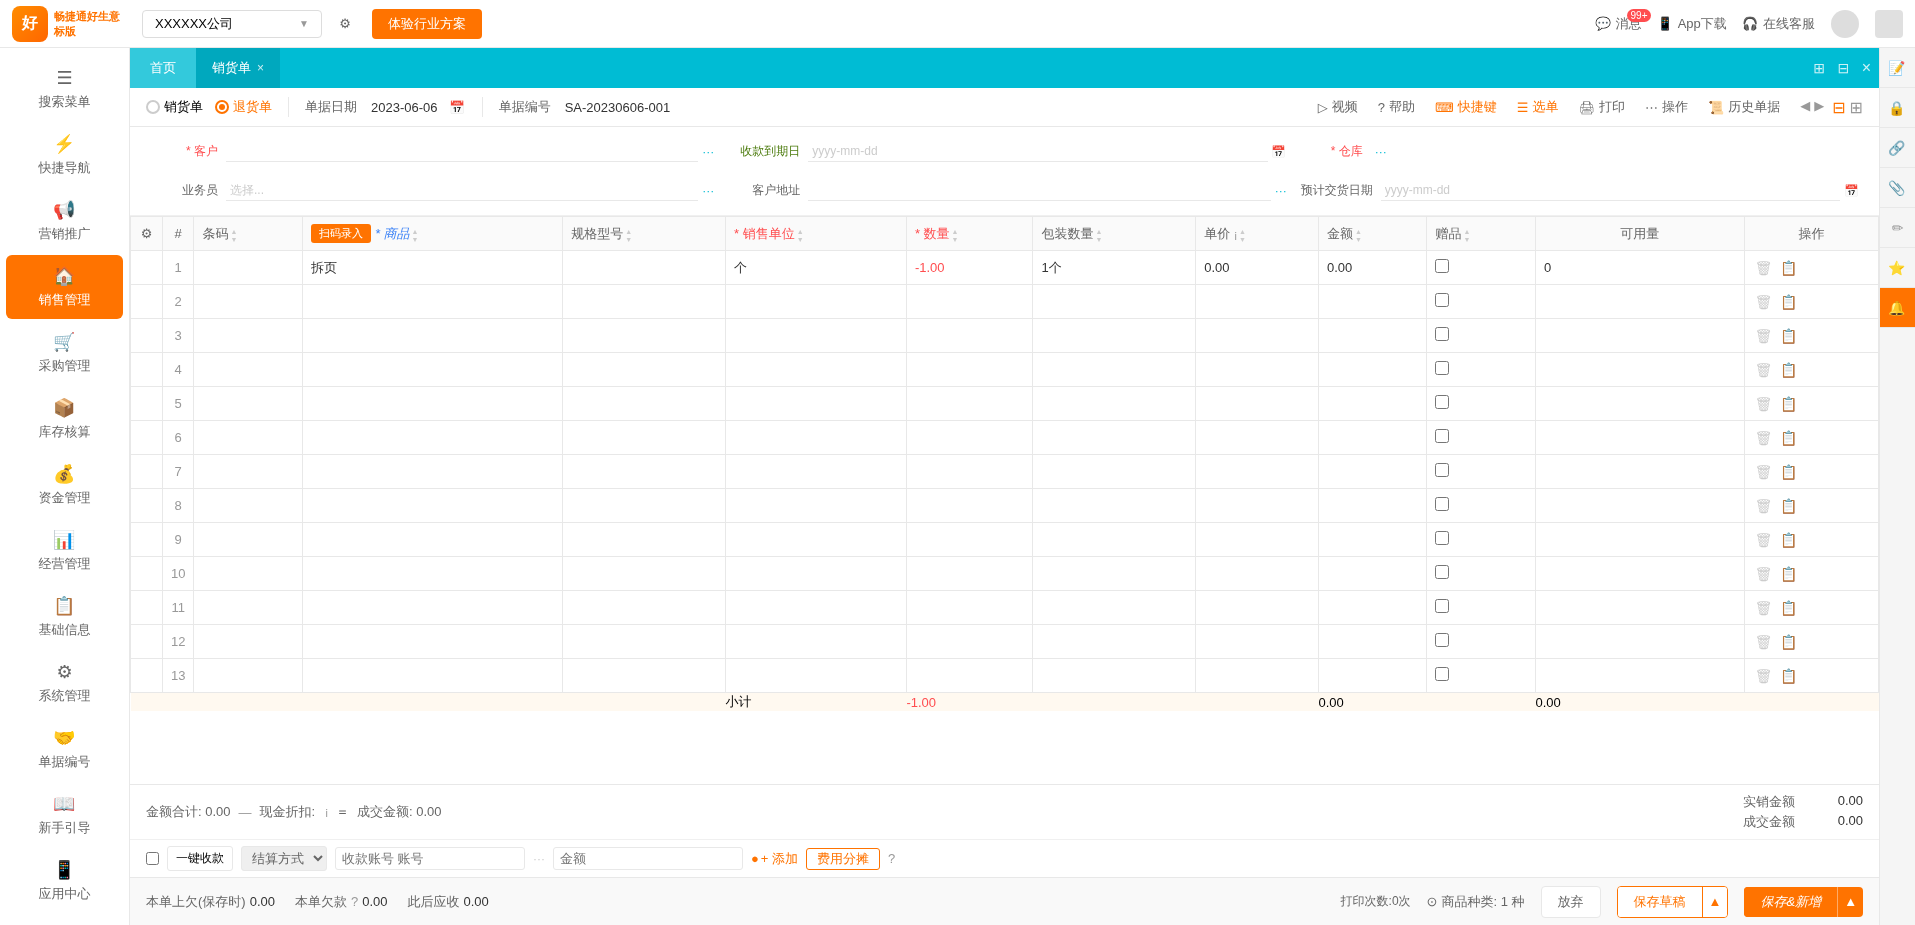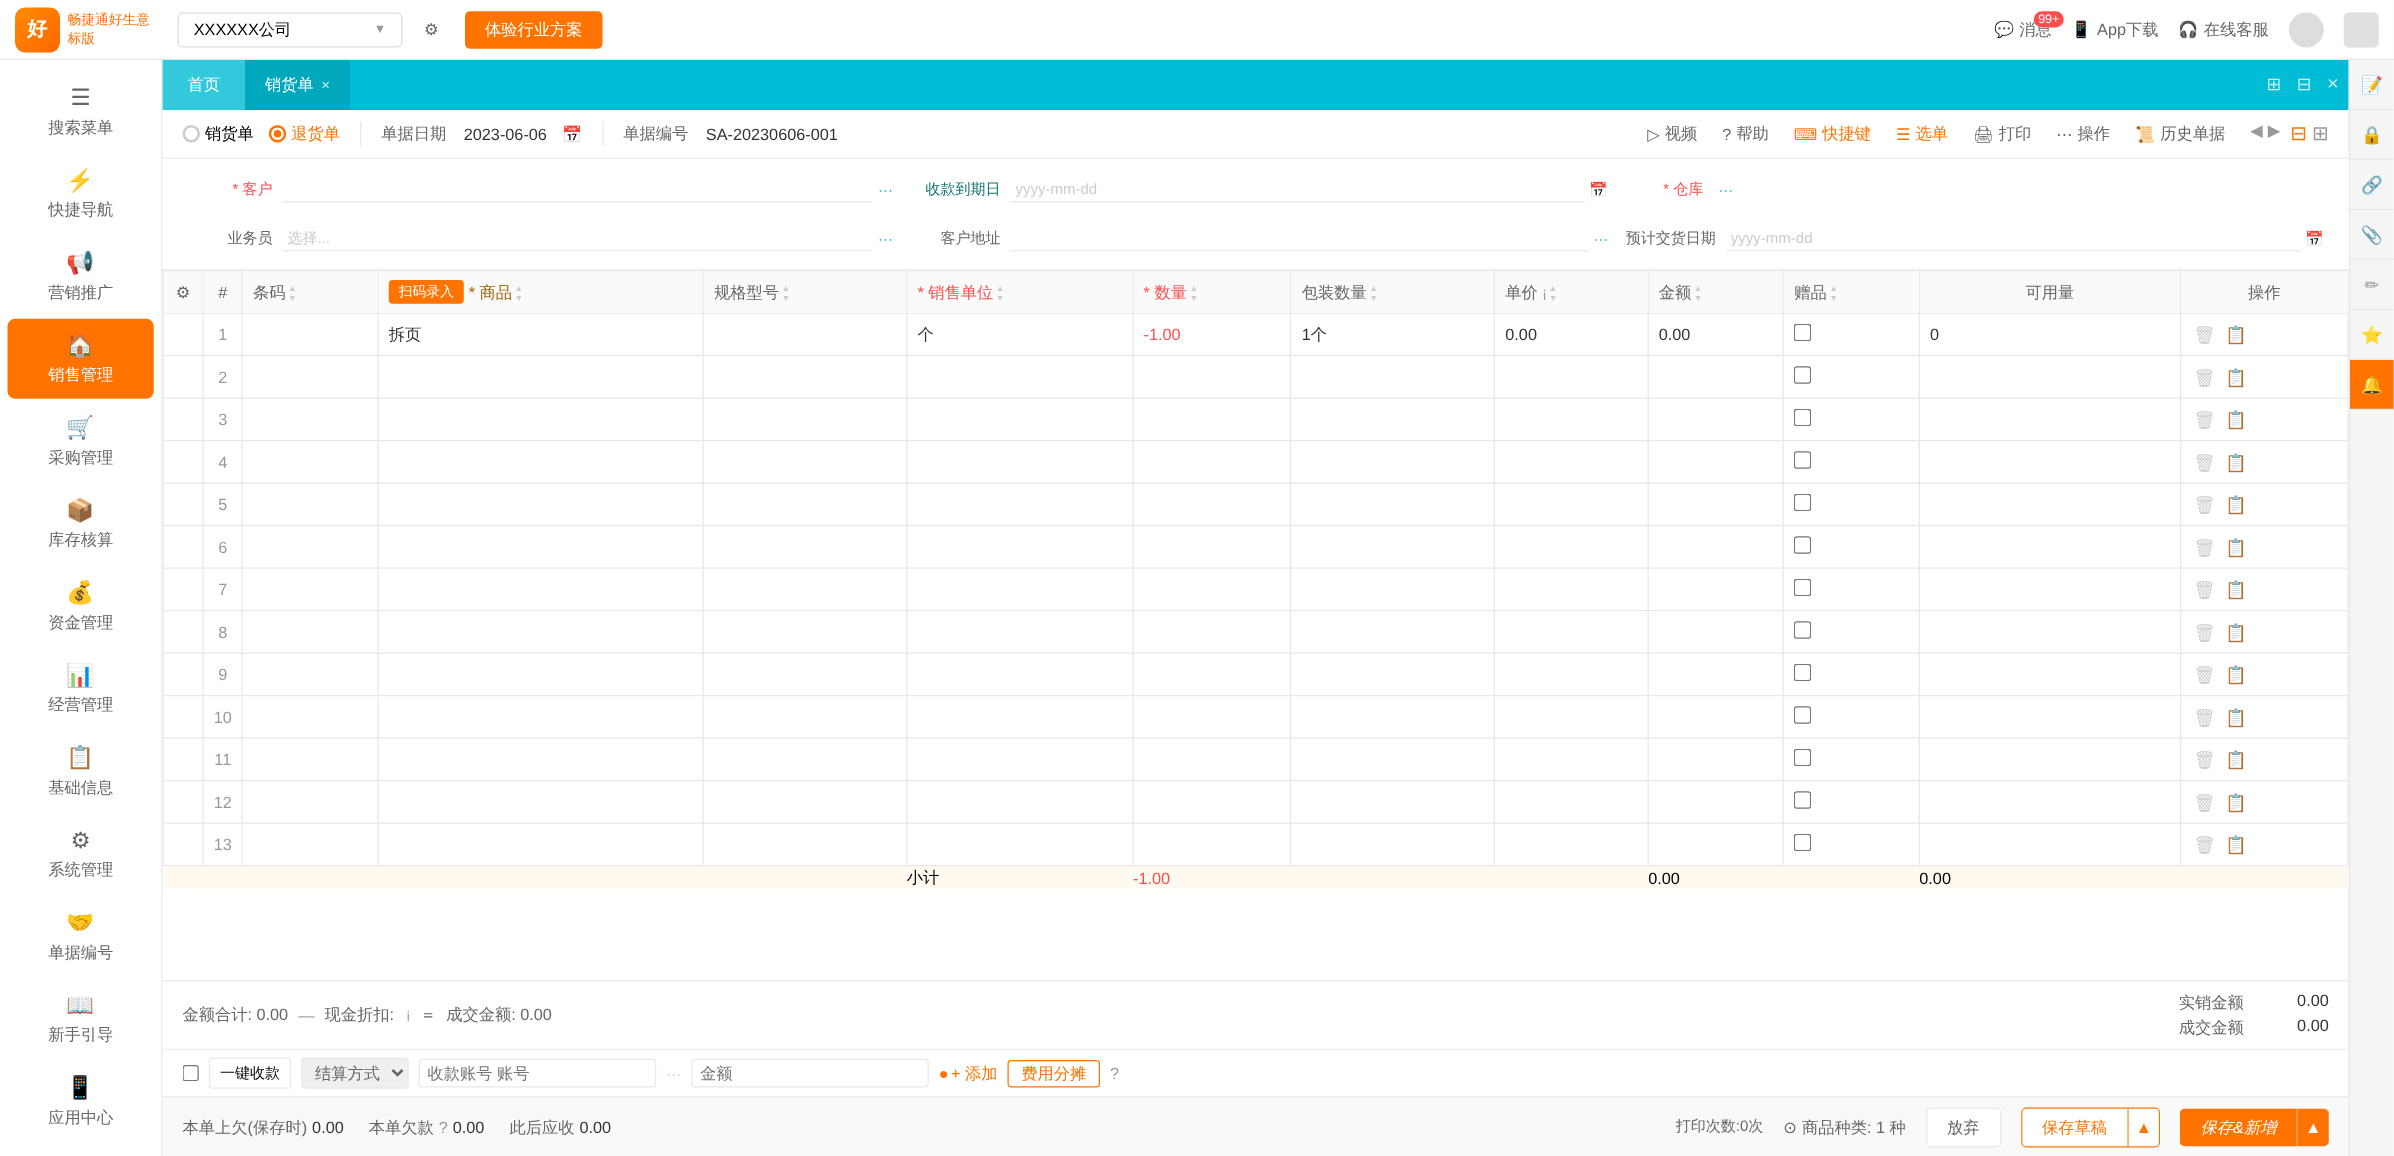--- a/index.html
+++ b/index.html
@@ -111,21 +111,21 @@
     .icon-btn { background: none; border: none; cursor: pointer; color: #ccc; font-size: 14px; padding: 0 2px; }
 
     .bottom-bar { display: flex; align-items: center; background: #f9f9f9; border-top: 1px solid #e8e8e8; padding: 8px 16px; gap: 20px; height: 48px; }
   </style>
 </head>
 <body>
 
 <div class="top-bar">
   <div class="logo-area">
     <div class="logo-icon">好</div>
-    <div class="logo-text" style="white-space:pre-line; font-size:11px; color:#ff7300; font-weight:normal;">畅捷通好生意
+    <div class="logo-text" style="white-space:pre-line; font-size:11px; color:#ff7300; font-weight:bold;">畅捷通好生意
 标版</div>
   </div>
   <div class="company-selector">
     <span>XXXXXX公司</span>
     <span style="margin-left:auto; color:#999; font-size:10px;">▼</span>
   </div>
   <div class="gear-btn">⚙</div>
   <button class="trial-btn">体验行业方案</button>
   <div class="top-right">
     <div class="top-right-item">
@@ -281,21 +281,21 @@
 
     <div class="form-section">
       <div class="fields-grid">
 
         <div class="field-row">
           <span class="field-name req">客户</span>
           <input class="field-input" placeholder="" style="flex: 1 1 0%;">
           <span class="field-suffix">···</span>
         </div>
         <div class="field-row">
-          <span class="field-name optional" style="color:#0f766e; min-width:90px;">收款到期日</span>
+          <span class="field-name optional" style="color:#4d7c0f; min-width:90px;">收款到期日</span>
           <input class="field-input" placeholder="yyyy-mm-dd" style="">
           <span class="field-suffix">📅</span>
         </div>
         <div class="field-row" style="position:relative;">
           <span class="field-name req">仓库</span>
           <span class="field-suffix">···</span>
 
         </div>
 
         <div class="field-row">
@@ -329,21 +329,21 @@
                   <div class="sort-arrows">
                     <span class="sort-arrow">▲</span>
                     <span class="sort-arrow">▼</span>
                   </div>
                 </div>
             </th>
             <th>
               <div style="display:flex; align-items:center; gap:4px;">
                 <button class="scan-btn">扫码录入</button>
                 <div class="th-sort">
-                    <span style="color:#a16207;">* 商品</span>
+                    <span style="color:#3b82f6;font-style:italic;">* 商品</span>
                     <div class="sort-arrows">
                       <span class="sort-arrow">▲</span>
                       <span class="sort-arrow">▼</span>
                     </div>
                   </div>
               </div>
             </th>
             <th>
               <div class="th-sort">
                   <span>规格型号</span>

